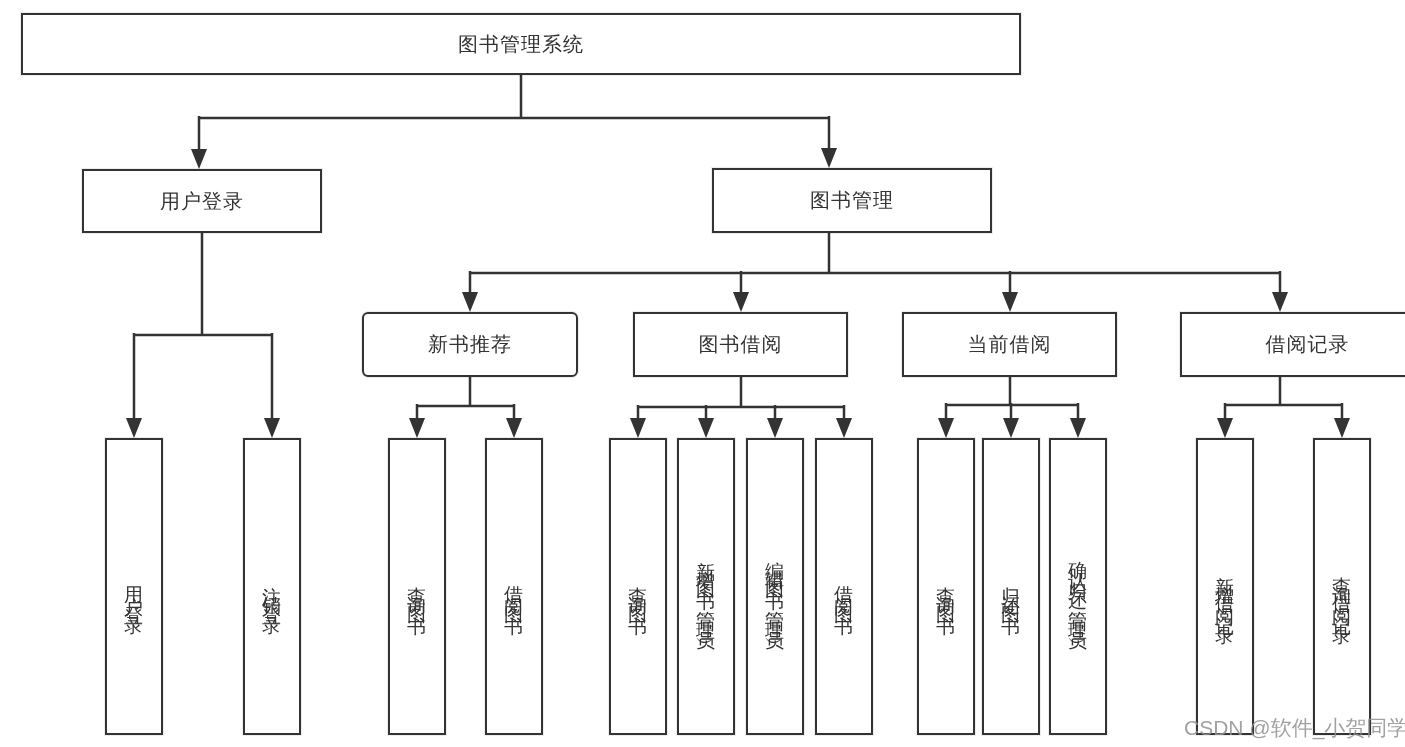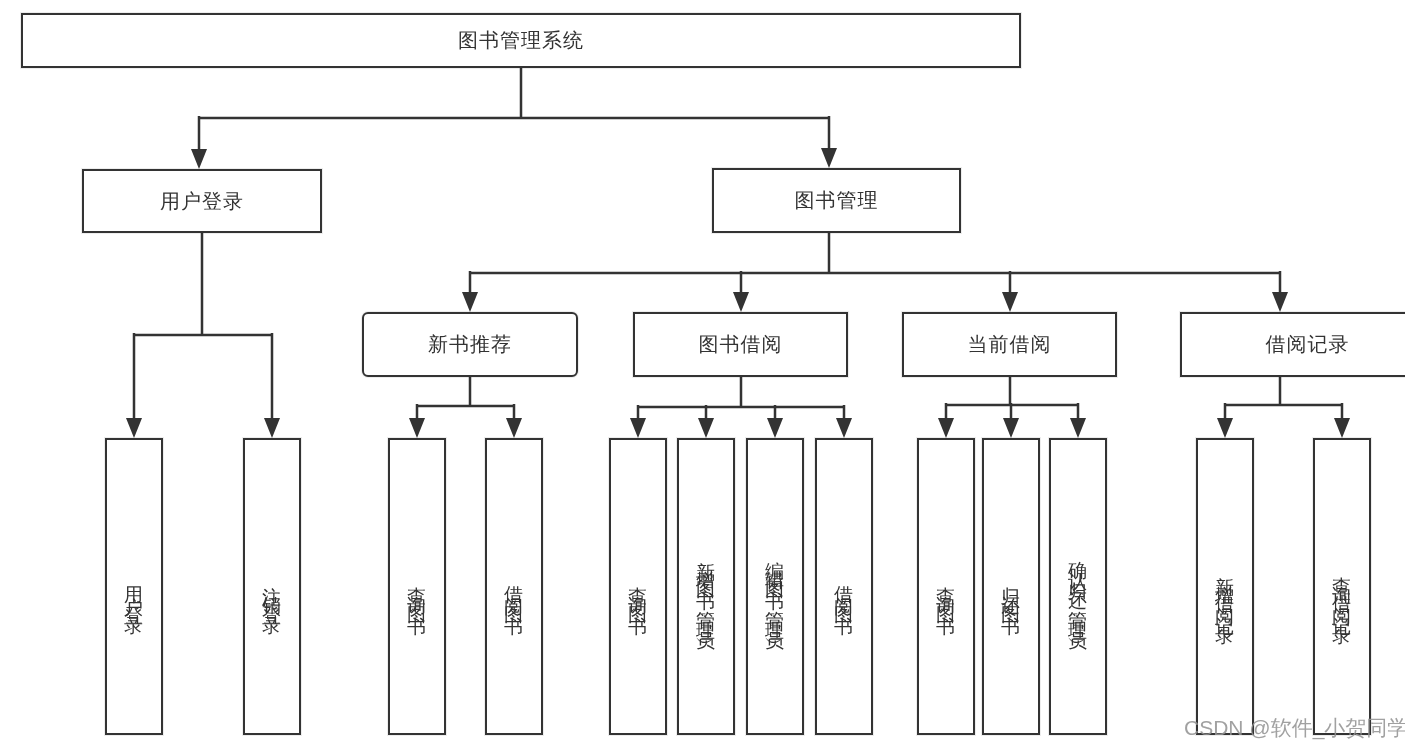--- a/index.html
+++ b/index.html
@@ -62,24 +62,24 @@
       <use href="#ah" x="775" y="438"></use>
       <use href="#ah" x="844" y="438"></use>
       <use href="#ah" x="946" y="438"></use>
       <use href="#ah" x="1011" y="438"></use>
       <use href="#ah" x="1078" y="438"></use>
       <use href="#ah" x="1225" y="438"></use>
       <use href="#ah" x="1342" y="438"></use>
     </g>
   </svg>
 
-  <div class="node hnode" style="left:21px;top:13px;width:1000px;height:55px;">图书管理系统</div>
+  <div class="node hnode" style="left:21px;top:13px;width:1000px;height:62px;">图书管理系统</div>
 
   <div class="node hnode" style="left:82px;top:169px;width:240px;height:64px;">用户登录</div>
-  <div class="node hnode" style="left:712px;top:168px;width:249px;height:65px;">图书管理</div>
+  <div class="node hnode" style="left:712px;top:168px;width:280px;height:65px;">图书管理</div>
 
   <div class="node hnode" style="left:362px;top:312px;width:216px;height:65px;border-radius:6px;">新书推荐</div>
   <div class="node hnode" style="left:902px;top:312px;width:215px;height:65px;">当前借阅</div>
   <div class="node hnode" style="left:633px;top:312px;width:215px;height:65px;">图书借阅</div>
   <div class="node hnode" style="left:1172px;top:312px;width:255px;height:65px;margin-left:8px;">借阅记录</div>
 
   <div class="node vnode" style="left:105px;top:438px;width:58px;height:297px;">用户登录</div>
   <div class="node vnode" style="left:243px;top:438px;width:58px;height:297px;">注销登录</div>
 
   <div class="node vnode" style="left:388px;top:438px;width:58px;height:297px;">查询图书</div>

